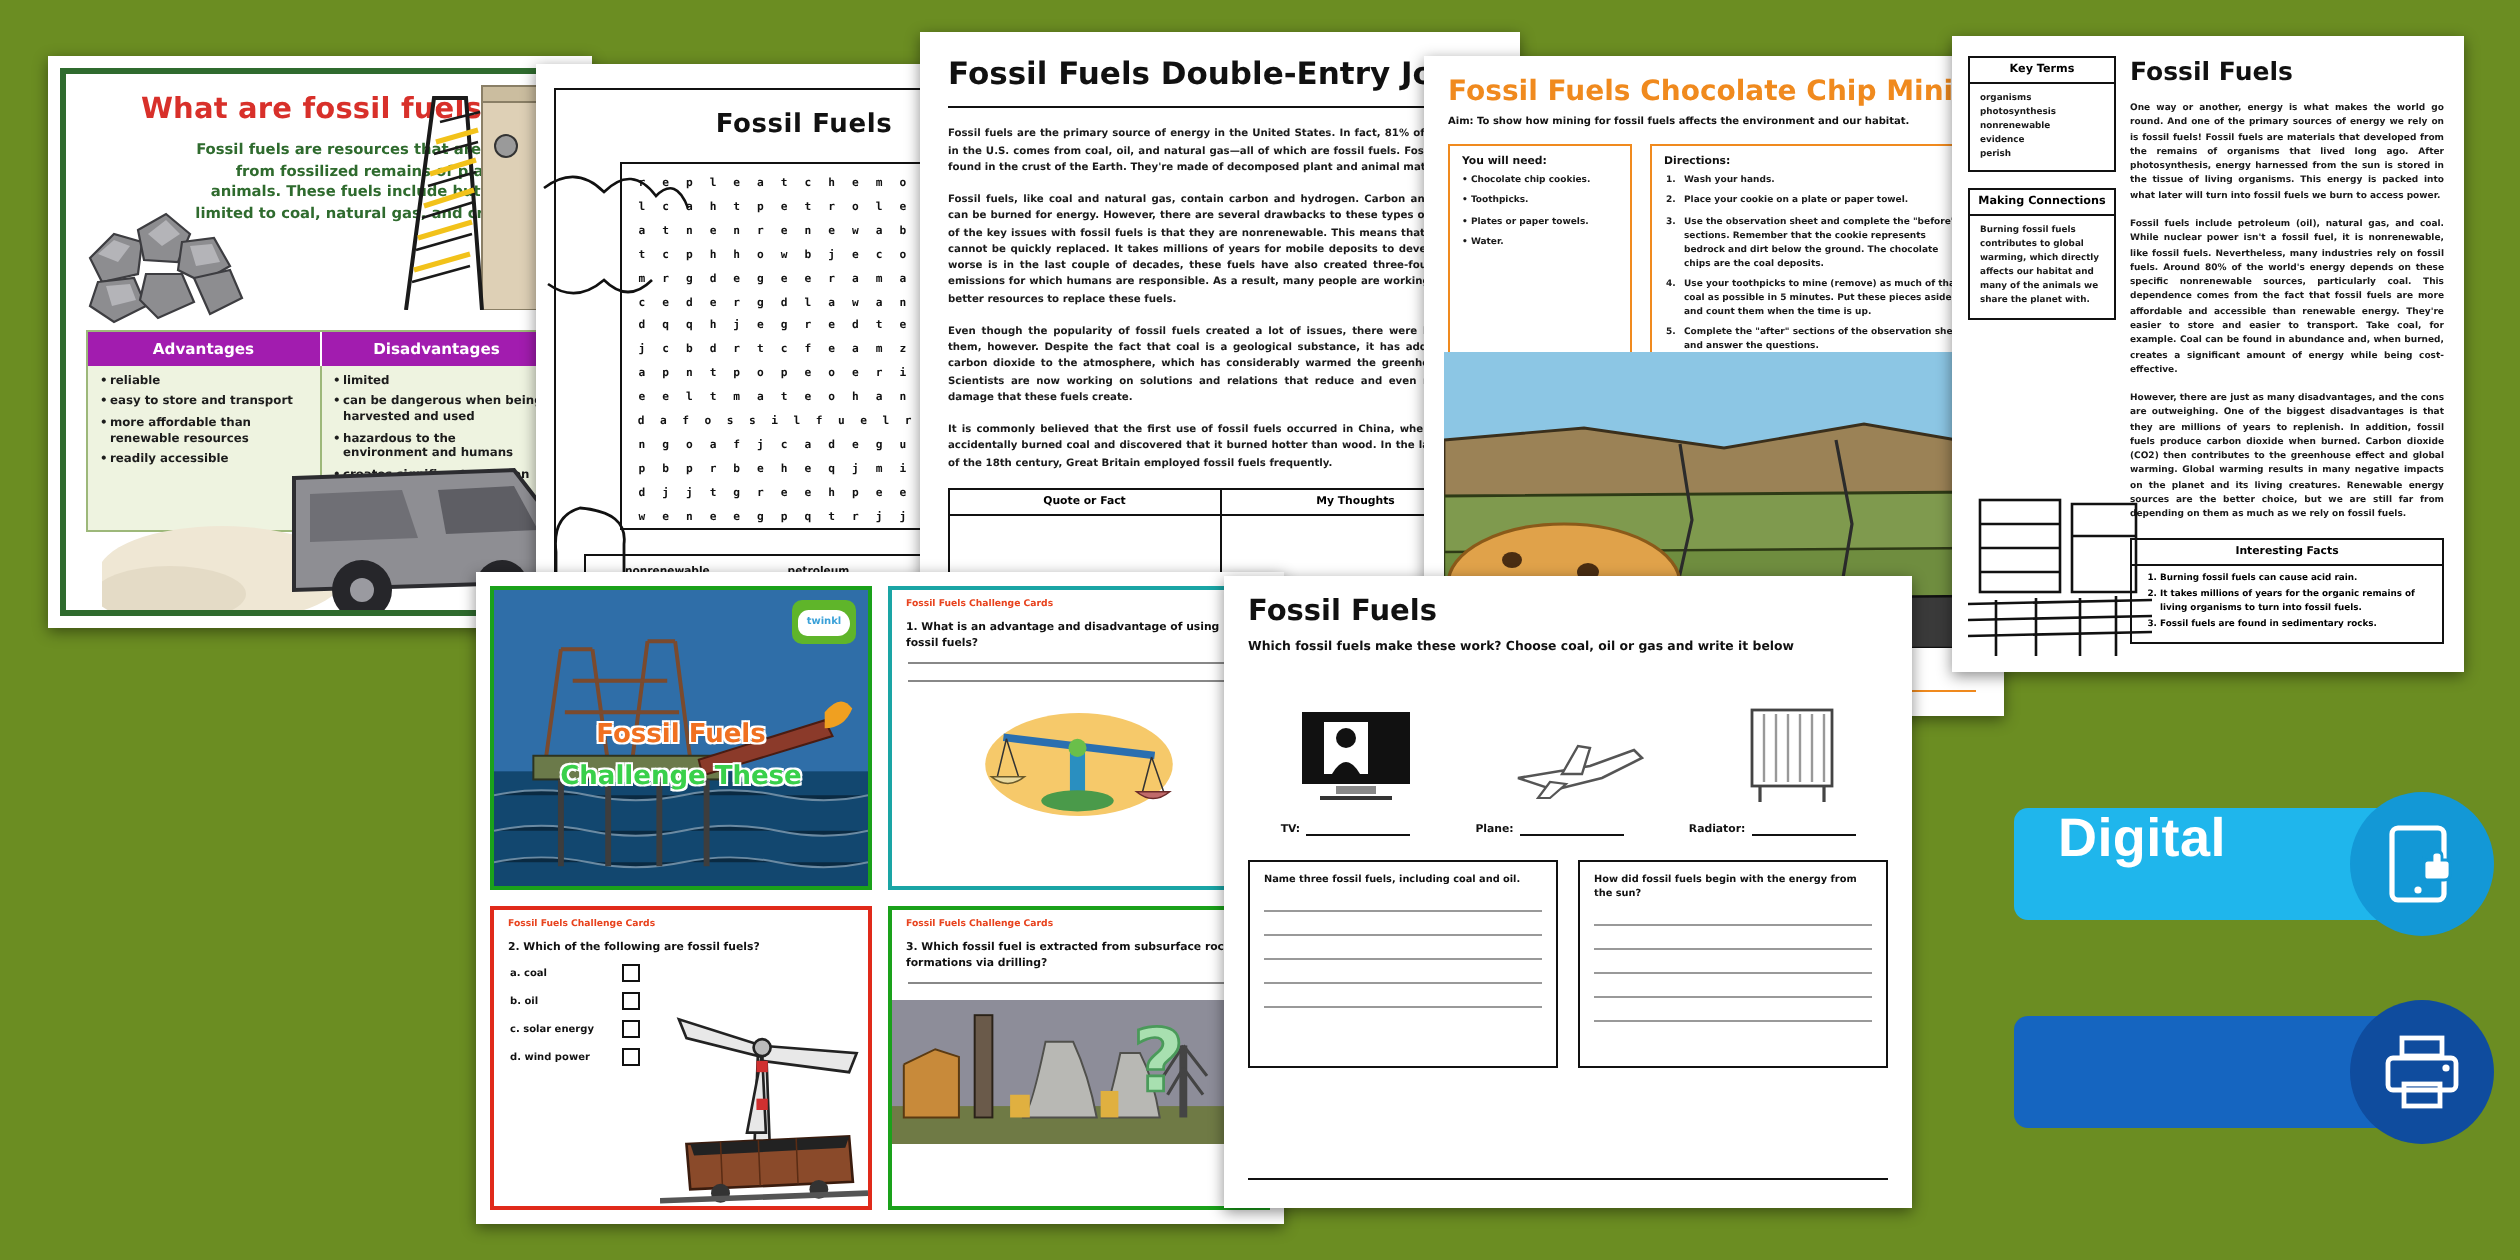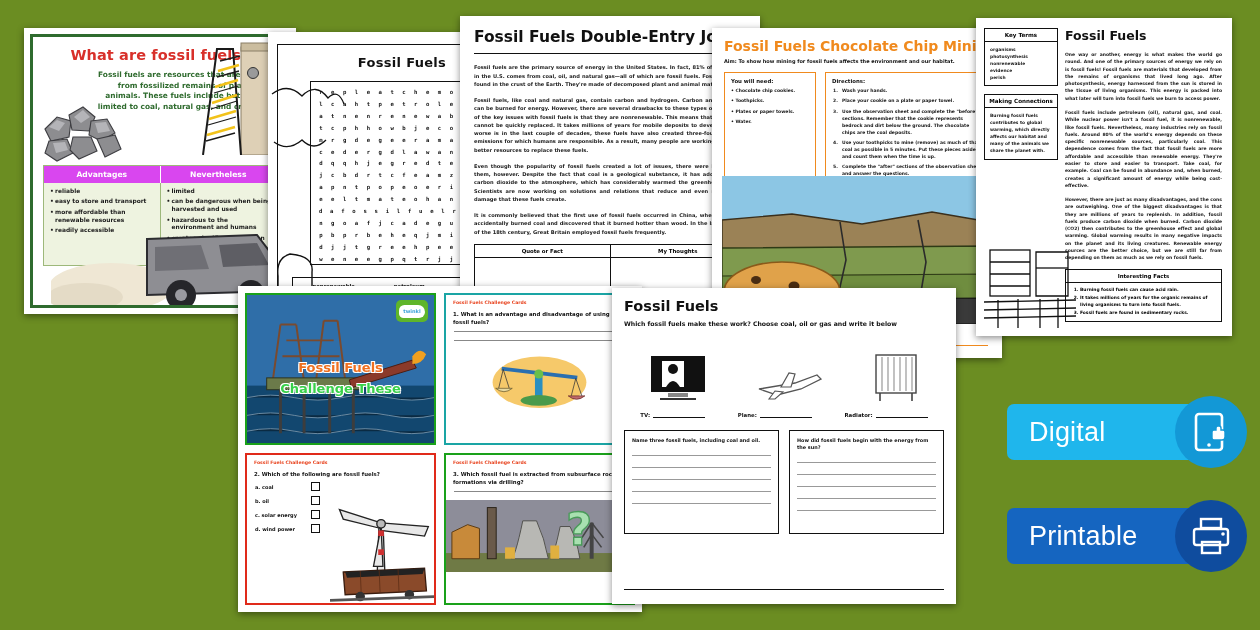--- a/index.html
+++ b/index.html
@@ -29,21 +29,21 @@
   #poster .pbody {
     color: #2f6b2e; font-family:"DejaVu Sans",sans-serif; font-weight: bold; font-size: 7.4px;
     line-height: 1.45; text-align: right; margin: 7px 14px 0 52px;
   }
   #poster .rocks {
     position: absolute; left: 6px; top: 58px; width: 86px; height: 72px;
   }
   #poster .rig { position:absolute; right:0; top:0; width: 92px; height: 118px; }
   #poster .truck { position: absolute; left: 18px; bottom: -6px; width: 238px; height: 90px; }
   .tbl { position: absolute; left: 10px; right: 10px; top: 128px; border: 1px solid #9db87a; }
-  .tbl .hdr { display: flex; background: #d946ef; }
+  .tbl .hdr { display: flex; background: #a21caf; }
   .tbl .hdr div {
     flex: 1; text-align: center; color: #fff; font-family:"DejaVu Sans",sans-serif;
     font-weight: bold; font-size: 7.6px; padding: 4px 0; border-right: 1px solid #fff;
   }
   .tbl .hdr div:last-child { border-right: none; }
   .tbl .bod { display: flex; background: #eef3e0; min-height: 82px; }
   .tbl .bod ul { flex: 1; list-style: none; padding: 5px 4px 5px 6px; border-right: 1px solid #9db87a; }
   .tbl .bod ul:last-child { border-right: none; }
   .tbl .bod li {
     font-family:"DejaVu Sans",sans-serif; font-weight: bold; font-size: 5.9px; color: #1c1c1c;
@@ -164,21 +164,21 @@
   .w2-labels div { font-family:"DejaVu Sans",sans-serif; font-weight: bold; font-size: 5.4px; color:#111; display:flex; gap:3px; align-items:flex-end;}
   .w2-labels .ln { width: 52px; border-bottom: 1.2px solid #111; height: 8px; }
   .w2-boxes { display: flex; gap: 10px; margin-top: 12px; }
   .w2-box { flex:1; border: 1.8px solid #111; padding: 6px 7px; height: 104px; }
   .w2-box .bq { font-family:"DejaVu Sans",sans-serif; font-weight: bold; font-size: 4.9px; color:#111; line-height: 1.45; }
   .w2-box .bl { height: 1px; background: #999; margin-top: 11px; }
   .w2-foot { position:absolute; left: 12px; right: 12px; bottom: 14px; height: 1.2px; background: #111; }
 
   
   .badge {
-    position: absolute; display: flex; align-items: center; border-radius: 7px;
+    position: absolute; display: flex; align-items: flex-start; border-radius: 7px; font-weight: bold;
   }
   #badge-digital { left: 1007px; top: 404px; width: 214px; height: 56px; background: #1fb6ec; }
   #badge-print   { left: 1007px; top: 508px; width: 214px; height: 56px; background: #1565c0; }
   .badge .btxt {
     color: #fff; font-family: "Liberation Sans", sans-serif; font-size: 27px;
     padding-left: 22px; letter-spacing: .2px;
   }
   .badge .bcirc {
     position: absolute; right: -26px; top: -8px; width: 72px; height: 72px; border-radius: 50%;
     display: flex; align-items: center; justify-content: center;
@@ -231,21 +231,21 @@
           <path d="M10 32 L18 25 L26 28 L20 36 Z"></path>
             <path d="M35 22 L44 15 L51 22 L42 28 Z"></path>
           <path d="M56 28 L67 27 L71 36 L59 38 Z"></path>
             <path d="M14 48 L26 47 L29 55 L17 58 Z"></path>
         </g>
       </svg>
 
       <div class="tbl">
         <div class="hdr">
           <div>Advantages</div>
-          <div>Nevertheless</div>
+          <div>Disadvantages</div>
         </div>
         <div class="bod">
           <ul>
             <li>reliable</li>
             <li>easy to store and transport</li>
             <li>more affordable than renewable resources</li>
             <li>readily accessible</li>
           </ul>
           <ul>
             <li>limited</li>
@@ -839,21 +839,20 @@
     <div class="bcirc">
       <svg width="44" height="44" viewBox="0 0 44 44">
         <rect x="7" y="4" width="26" height="36" rx="3" fill="none" stroke="#fff" stroke-width="2.6"></rect>
         <circle cx="20" cy="35" r="1.8" fill="#fff"></circle>
         <path d="M23 18 L23 28 q0 2 2 2 l8 0 q3 0 3 -3 l0 -5 q0 -2 -2 -2 l-2 0 l0 -2 q0 -2 -2 -2 l-1 0 q-2 0 -2 2 l0 2 l-2 0 q-2 0 -2 2z" fill="#fff" stroke="#1398d6" stroke-width="1.4"></path>
       </svg>
     </div>
   </div>
 
   <div class="badge" id="badge-print">
-    <div class="btxt">Printable</div>
     <div class="bcirc">
       <svg width="44" height="44" viewBox="0 0 44 44">
         <rect x="12" y="5" width="20" height="9" fill="none" stroke="#fff" stroke-width="2.4"></rect>
         <rect x="5" y="15" width="34" height="16" rx="2.5" fill="none" stroke="#fff" stroke-width="2.4"></rect>
         <circle cx="34" cy="20" r="1.8" fill="#fff"></circle>
         <rect x="13" y="28" width="18" height="11" fill="none" stroke="#fff" stroke-width="2.4"></rect>
       </svg>
     </div>
   </div>
 

